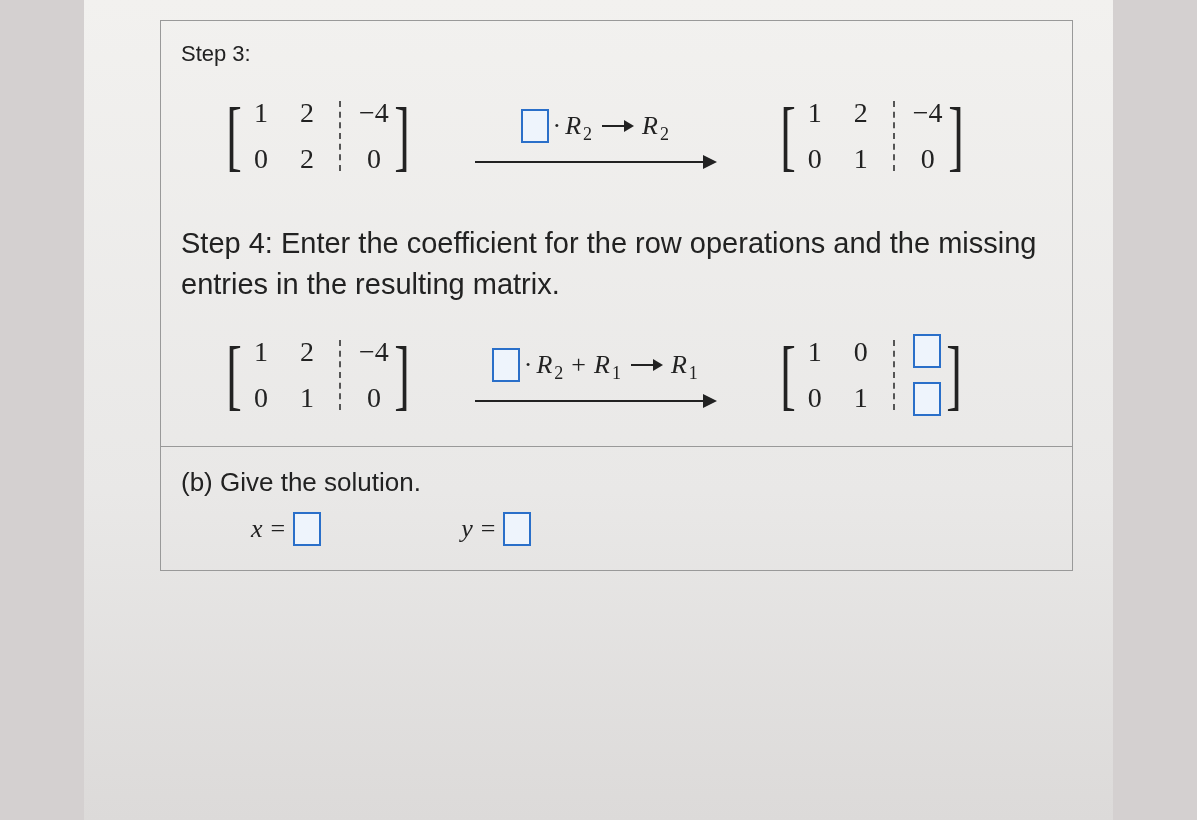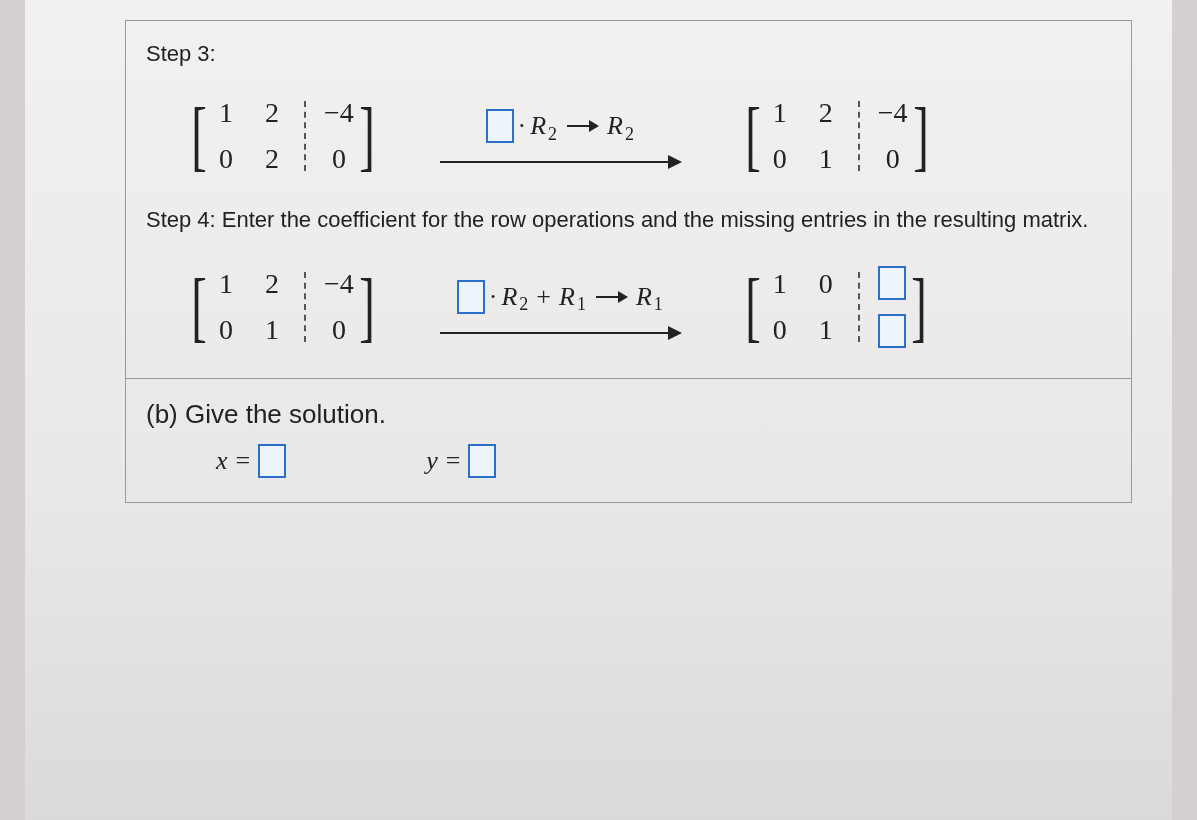--- a/index.html
+++ b/index.html
@@ -5,41 +5,41 @@
   body {
     margin: 0;
     padding: 0;
     background: #d4d0d0;
     font-family: Verdana, Arial, sans-serif;
     display: flex;
     justify-content: center;
     align-items: flex-start;
   }
   .page {
-    width: 1147px;
+    width: 1029px;
     height: 820px;
     background: linear-gradient(to bottom, #f2f1ef 0%, #e9e8e7 60%, #dcdad9 100%);
     box-sizing: border-box;
-    padding: 20px 40px 40px 100px;
+    padding: 20px 40px 40px 76px;
     position: relative;
   }
   .panel {
     border: 1px solid #999;
     background: transparent;
     box-sizing: border-box;
   }
   .step-label {
     font-size: 22px;
     color: #222;
     margin: 20px 0 30px 20px;
   }
   .step4-text {
-    font-size: 22px;
-    color: #222;
-    margin: 30px 20px 30px 20px;
+    font-size: 29px;
+    color: #222;
+    margin: 48px 20px 30px 20px;
     line-height: 1.4;
   }
   .partb-label {
     font-size: 26px;
     color: #222;
     margin: 20px 0 14px 20px;
   }
   .row-diagram {
     display: flex;
     align-items: center;

